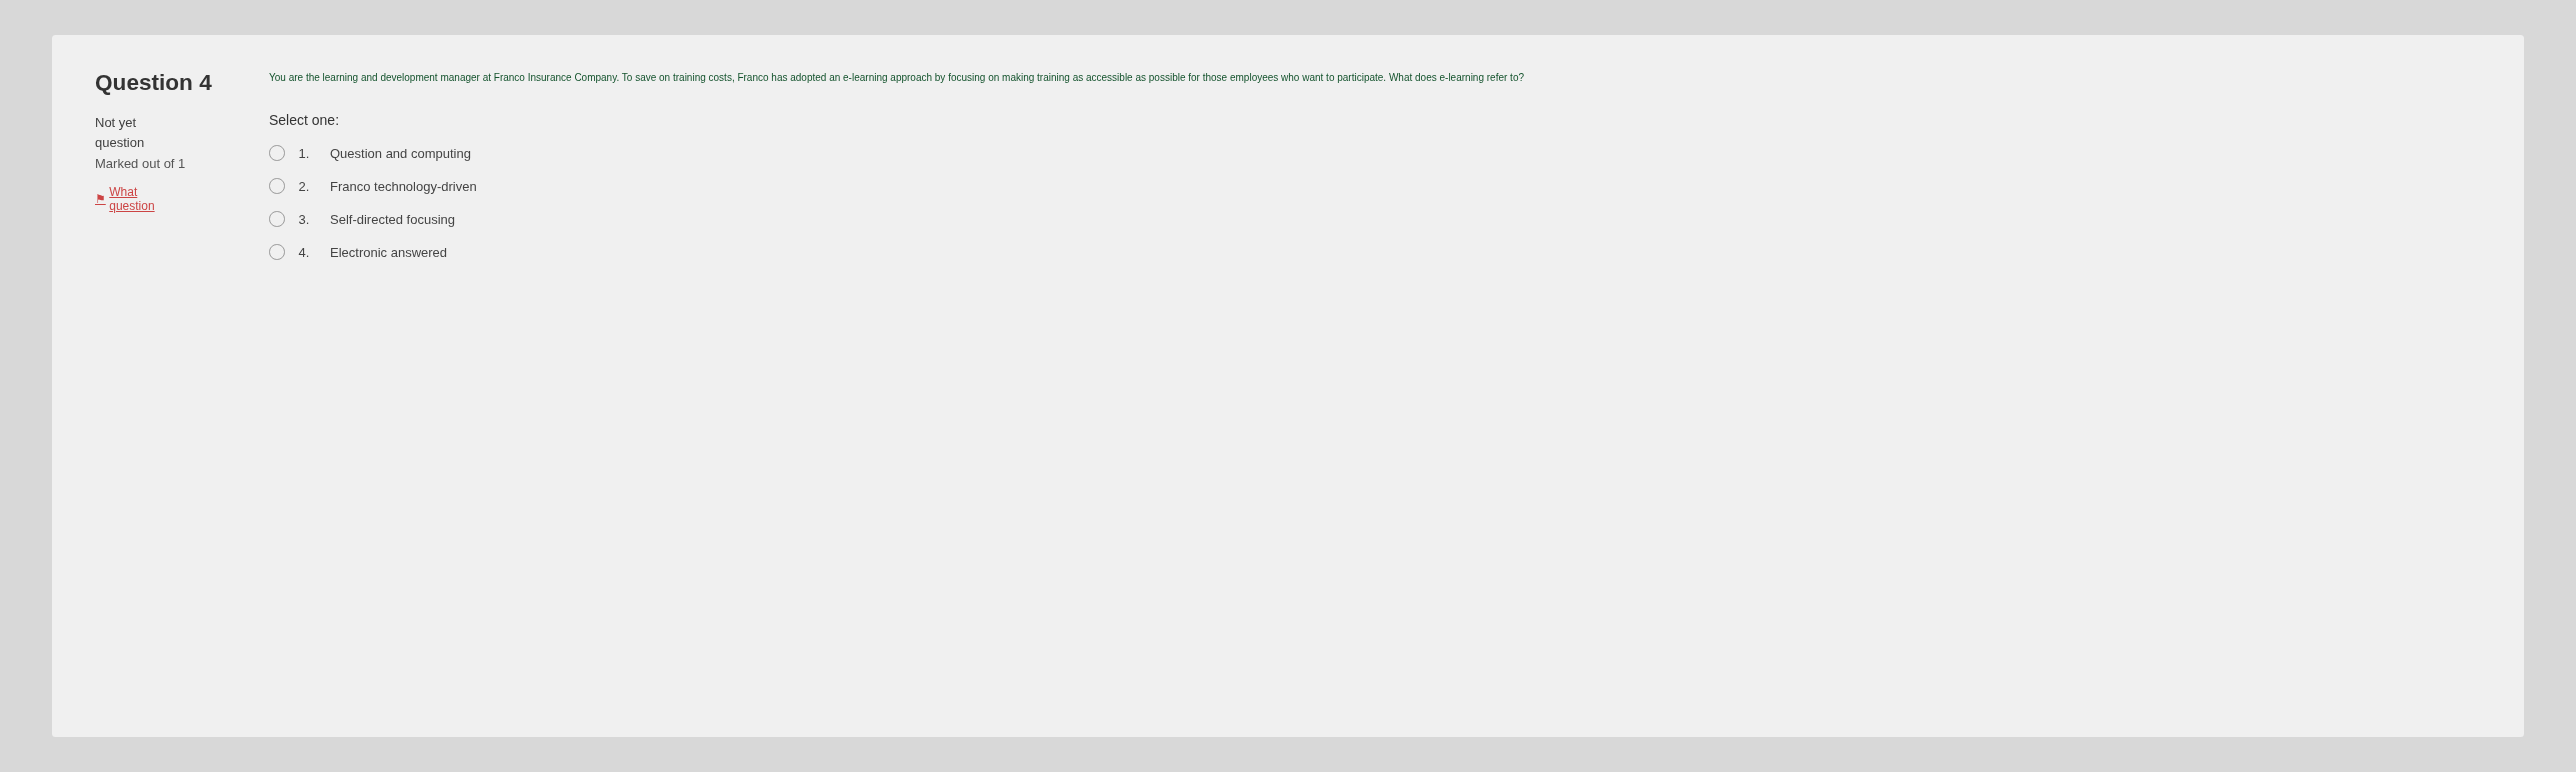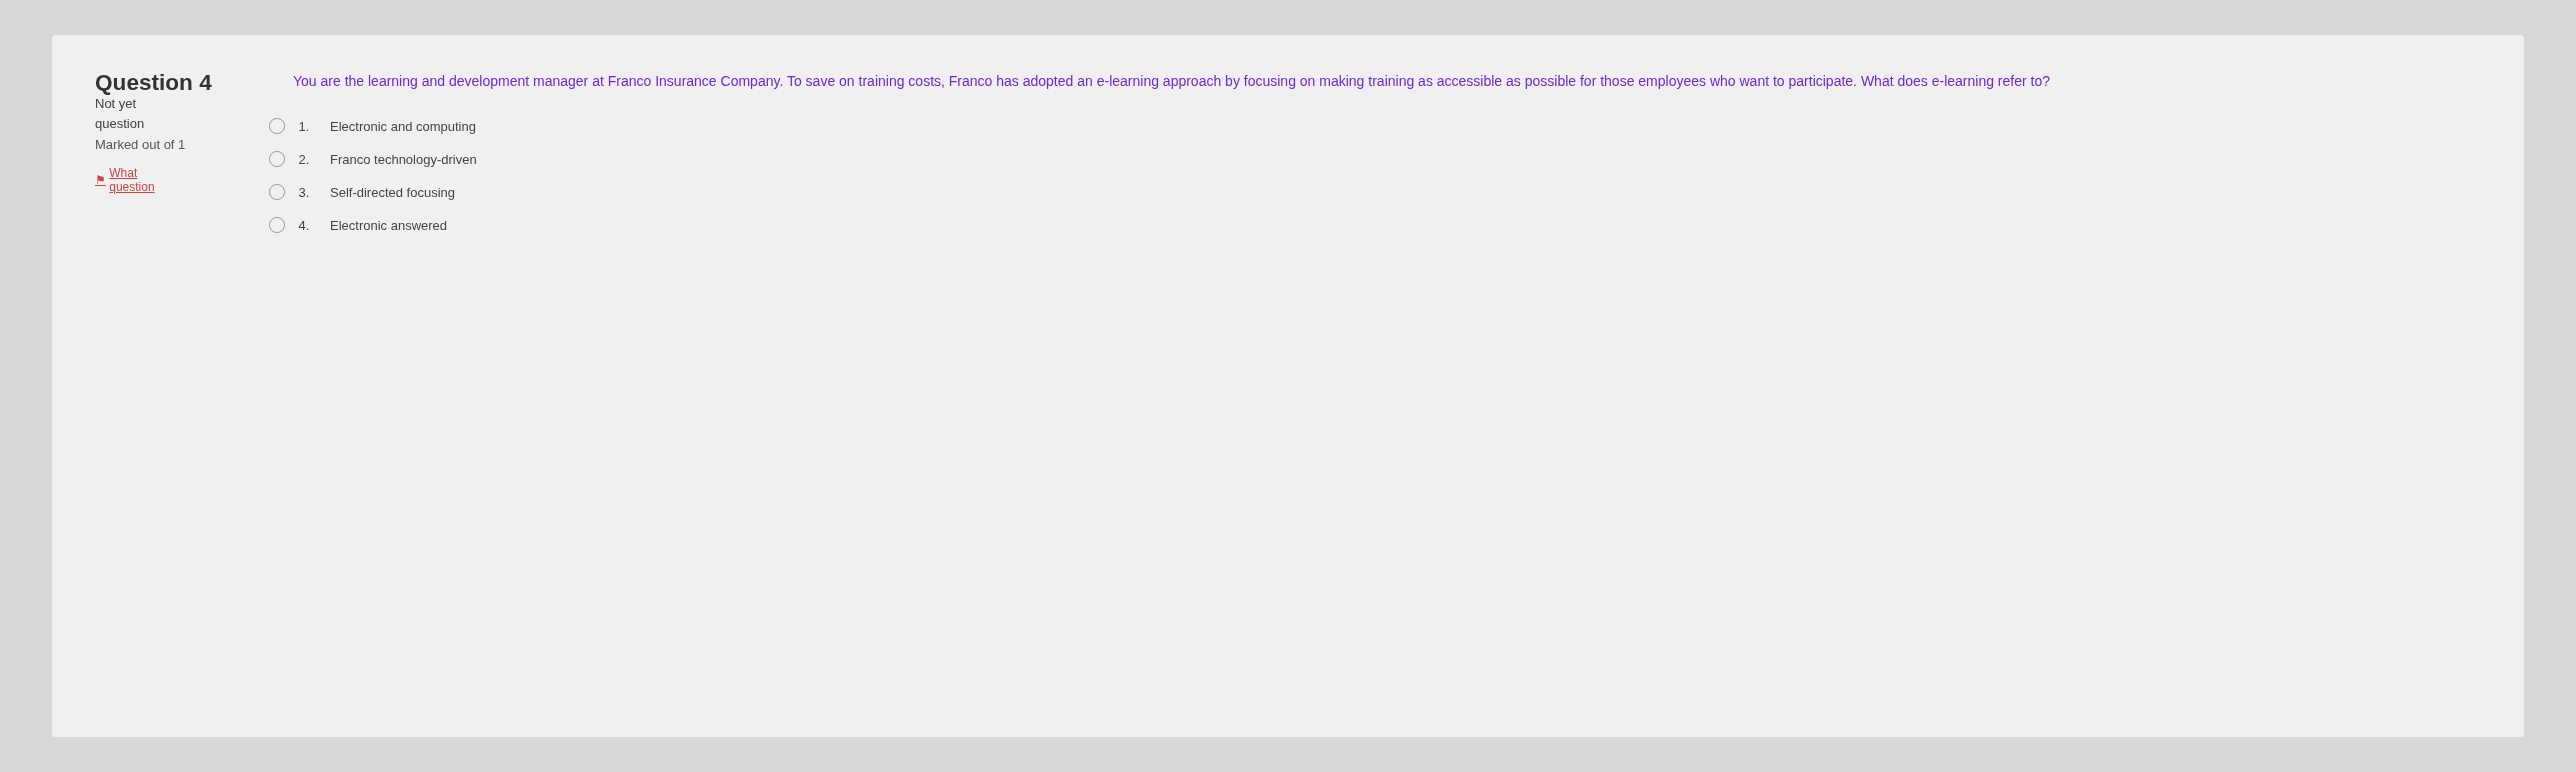--- a/index.html
+++ b/index.html
@@ -39,21 +39,21 @@
     .sidebar {
       min-width: 139px;
       max-width: 174px;
       flex-shrink: 0;
     }
 
     .question-number {
       font-size: 17.4px;
       font-weight: bold;
       color: #333;
-      margin-bottom: 0;
+      margin-bottom: 19px;
     }
 
     .question-number span {
       font-size: 22.6px;
     }
 
     .status-label {
       font-size: 13px;
       color: #404040;
       margin-bottom: 3.5px;
@@ -79,25 +79,24 @@
     .flag-icon {
       color: #cc4444;
       font-size: 12px;
     }
 
     .main-content {
       flex: 1;
     }
 
     .question-text {
-      font-size: 14px;
-      color: #6d28d9;
+      font-size: 10px;
+      color: #14532d;
       line-height: 1.6;
       margin-bottom: 26px;
-      margin-left: 24px;
     }
 
     .select-one-label {
       font-size: 14px;
       color: #333;
       margin-bottom: 17.4px;
     }
 
     .options-list {
       list-style: none;
@@ -169,26 +168,29 @@
           <span>question</span>
         </span>
       </div>
     </div>
 
     <div class="main-content">
       <div class="question-text">
         <span>You are the learning and development manager at Franco Insurance Company. To save on training costs, Franco has adopted an e-learning approach by focusing on making training as accessible as possible for those employees who want to participate. What does e-learning refer to?</span>
       </div>
 
+      <div class="select-one-label">
+        <span>Select one:</span>
+      </div>
 
       <ul class="options-list">
         <li class="option-item">
           <input type="radio" name="answer" class="option-radio" style="">
           <span class="option-number">1.</span>
-          <span class="option-text">Electronic and computing</span>
+          <span class="option-text">Question and computing</span>
         </li>
         <li class="option-item">
           <input type="radio" name="answer" class="option-radio" style="">
           <span class="option-number">2.</span>
           <span class="option-text">Franco technology-driven</span>
         </li>
         <li class="option-item">
           <input type="radio" name="answer" class="option-radio" style="">
           <span class="option-number">3.</span>
           <span class="option-text">Self-directed focusing</span>

